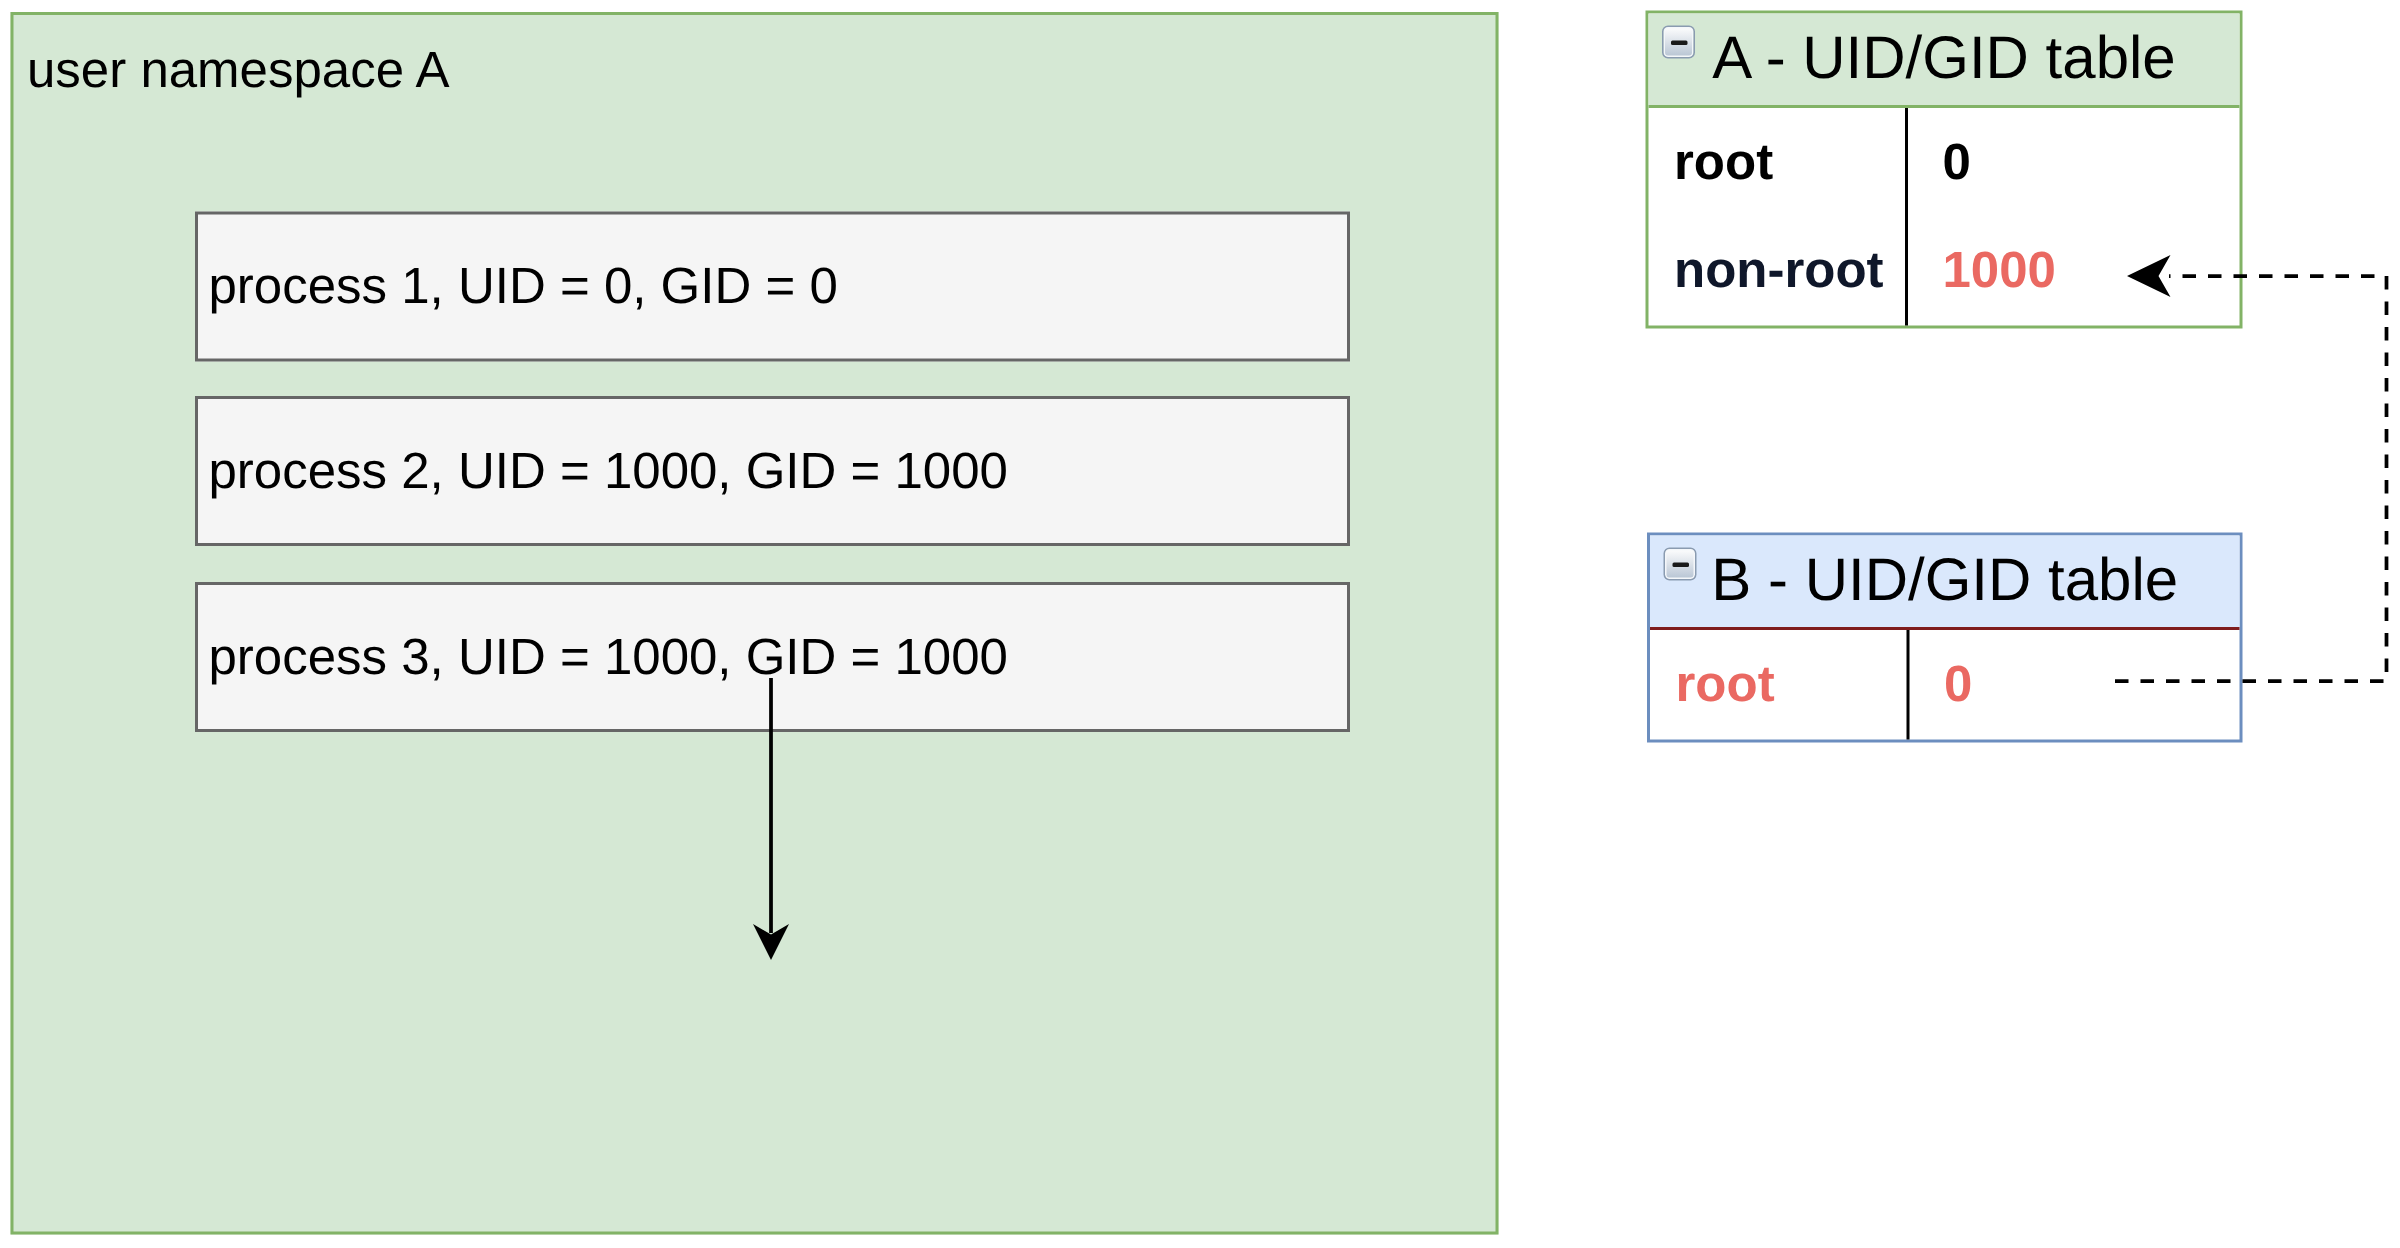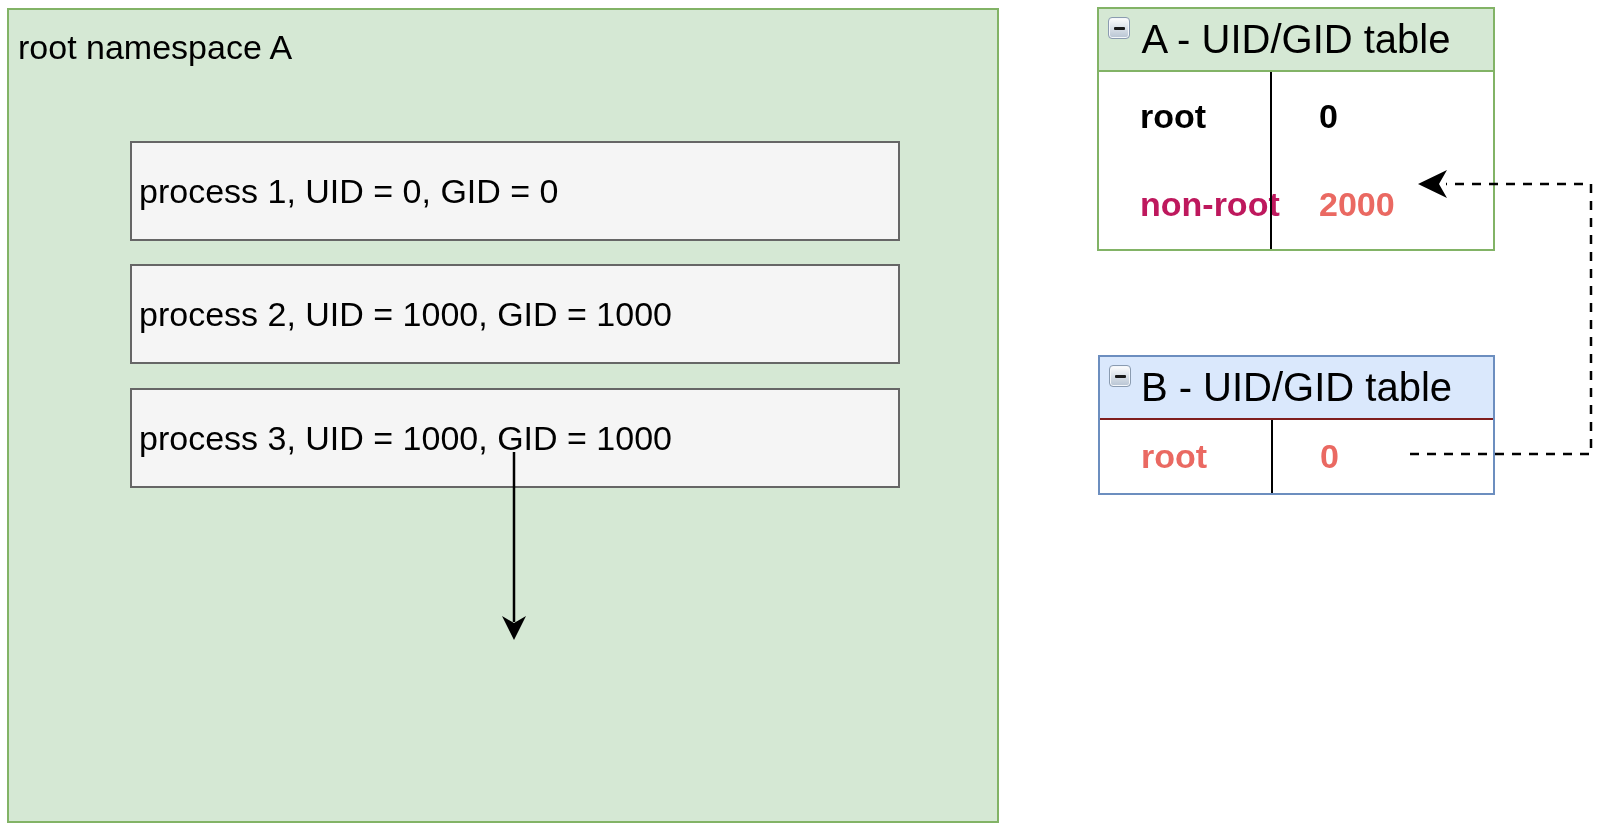--- a/index.html
+++ b/index.html
@@ -24,28 +24,28 @@
           display:flex; align-items:center; padding-left:7px;
           font-size:34px; white-space:nowrap;margin-top:36px; }
   .proc-1 { top:95px; }
   .proc-2 { top:218px;align-items:center; }
   .proc-3 { top:342px; }
   .proc-4 { left:48px; top:86px; height:102px; }
 
   
   .uidtable { position:absolute; background:#ffffff; box-sizing:border-box;
               display:flex; flex-direction:column; }
-  .uidtable.green { left:1097px; top:7px; width:398px; height:244px; border:2px solid #82b366; }
+  .uidtable.green { left:1097px; top:7px; width:398px; height:212px; border:2px solid #82b366; }
   .uidtable.blue  { left:1098px; top:355px; width:397px; height:140px; border:2px solid #6c8ebf; }
   .thead { position:relative; height:63px; flex:0 0 auto; box-sizing:border-box;
            display:flex; align-items:center; justify-content:center;
            font-size:40px; white-space:nowrap; }
   .uidtable.green .thead { background:#d5e8d4; border-bottom:2px solid #82b366; }
   .uidtable.blue  .thead { background:#dae8fc; border-bottom:2px solid #7f1d1d; }
-  .tbody { position:relative; flex:1 1 auto; display:flex; flex-direction:column;padding-left:24px; }
+  .tbody { position:relative; flex:1 1 auto; display:flex; flex-direction:column; }
   .divider { position:absolute; left:171px; top:0; bottom:0; width:2px; background:#000; }
   .trow { flex:1 1 auto; display:flex; align-items:center;
           font-size:34px; font-weight:bold; white-space:nowrap; }
   .cell-user { width:173px; padding-left:17px; box-sizing:border-box; }
   .cell-id   { padding-left:23px; }
 
   
   .collapse { position:absolute; left:9px; top:8px; width:20px; height:20px;
               border:1px solid #8a9bb0; border-radius:4px;
               background:linear-gradient(#fefefe, #b7c4d3);
@@ -56,21 +56,21 @@
   
   svg.overlay { position:absolute; left:0; top:0; width:1600px; height:832px;
                 pointer-events:none; }
 </style>
 </head>
 <body>
 
 <div class="canvas">
 
   <div class="box ns-a">
-    <div class="ns-label">root namespace A</div>
+    <div class="ns-label">user namespace A</div>
 
     <div class="proc proc-1">
       <span>process 1, UID = 0, GID = 0</span>
     </div>
     <div class="proc proc-2">
       <span>process 2, UID = 1000, GID = 1000</span>
     </div>
     <div class="proc proc-3">
       <span>process 3, UID = 1000, GID = 1000</span>
     </div>
@@ -84,22 +84,22 @@
       </span>
       <span>A - UID/GID table</span>
     </div>
     <div class="tbody">
       <div class="divider"></div>
       <div class="trow">
         <span class="cell-user" style="color: rgb(0, 0, 0);">root</span>
         <span class="cell-id" style="color: rgb(0, 0, 0);">0</span>
       </div>
       <div class="trow">
-        <span class="cell-user" style="color: #be185d;">non-root</span>
-        <span class="cell-id" style="color: rgb(234, 105, 98);">2000</span>
+        <span class="cell-user" style="color: #0f172a;">non-root</span>
+        <span class="cell-id" style="color: rgb(234, 105, 98);">1000</span>
       </div>
     </div>
   </div>
 
   <div class="uidtable blue">
     <div class="thead">
       <span class="collapse">
         <span class="minus"></span>
       </span>
       <span>B - UID/GID table</span>

